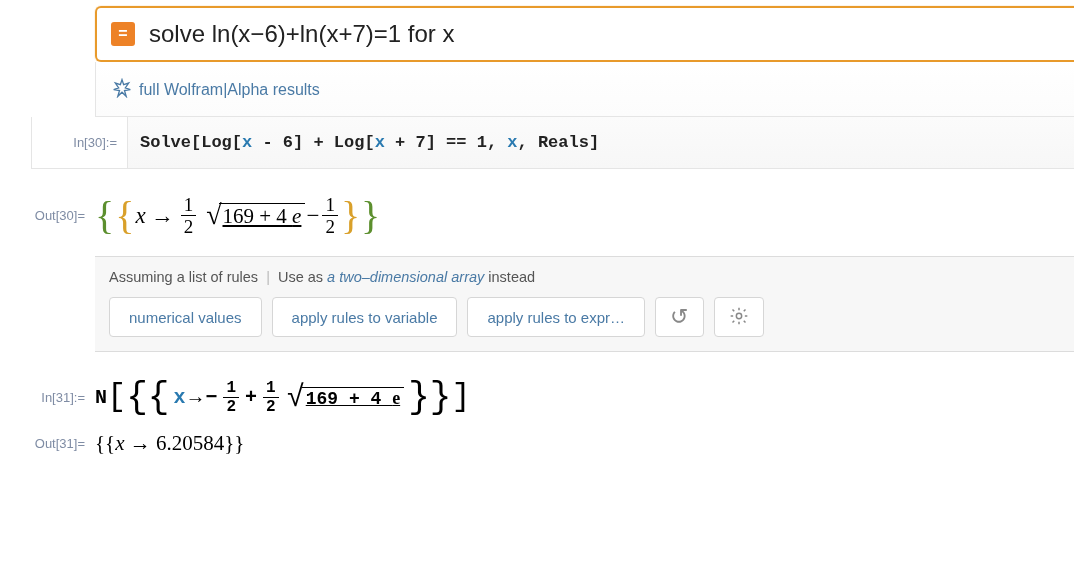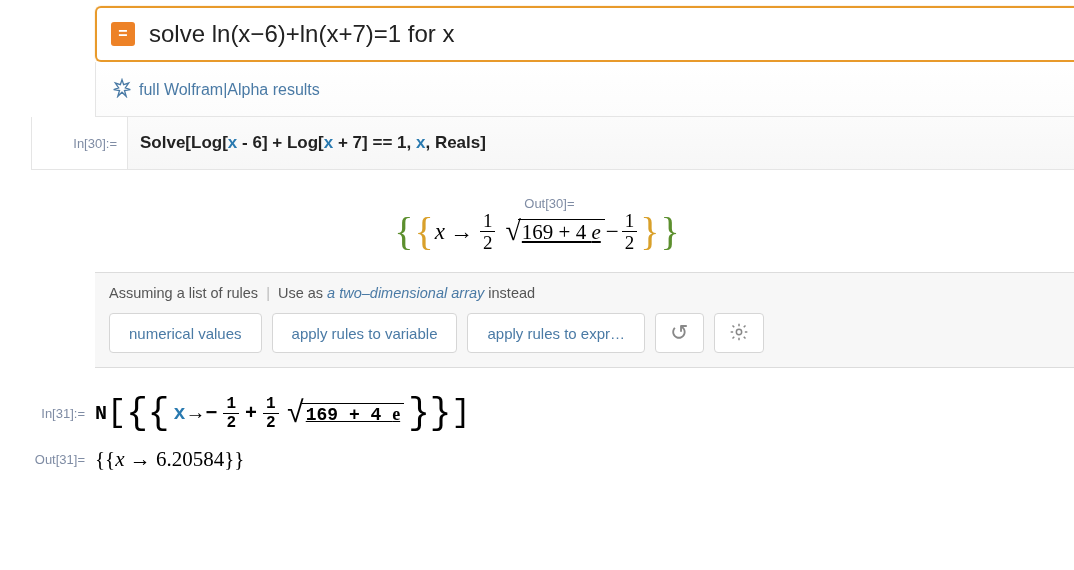--- a/index.html
+++ b/index.html
@@ -79,35 +79,34 @@
       background: #fff;
       margin-left: 31px;
     }
     .code-content {
       flex: 1;
       padding: 16px 12px;
       border-left: 1px solid #e5e5e5;
       background: linear-gradient(#fbfbfb,#f7f7f7);
     }
     .code-text {
-      font-family: Liberation Sans, sans-serif;
+      font-family: Liberation Mono, monospace;
       font-weight: 600;
       font-size: 17px;
       color: #222;
       white-space: pre;
       text-align: right;
     }
     .tok-func { color: #222; }
     .tok-var { color: #2a7ab0; }
     
     .out-formula {
       display: flex;
-      align-items: center;
+      align-items: flex-start;
       padding: 26px 0 20px 0;
-      flex-direction: column;
     }
     .math {
       font-family: "Times New Roman", serif;
       font-size: 23px;
       display: flex;
       align-items: center;
       gap: 1px;
     }
     .brace { font-size: 40px; line-height: 0.7; font-family: "Times New Roman", serif; font-weight: 300; }
     .brace-o1 { color: #5c8f2e; }

